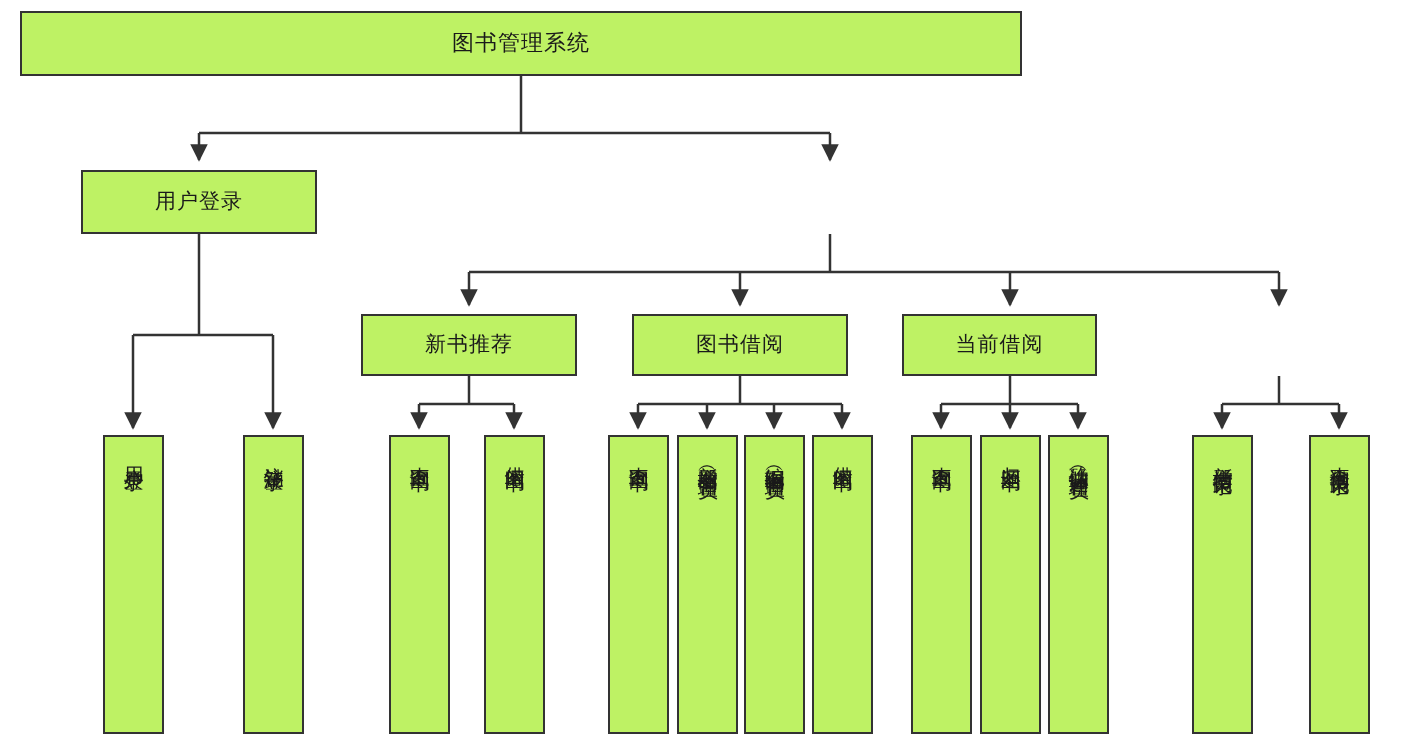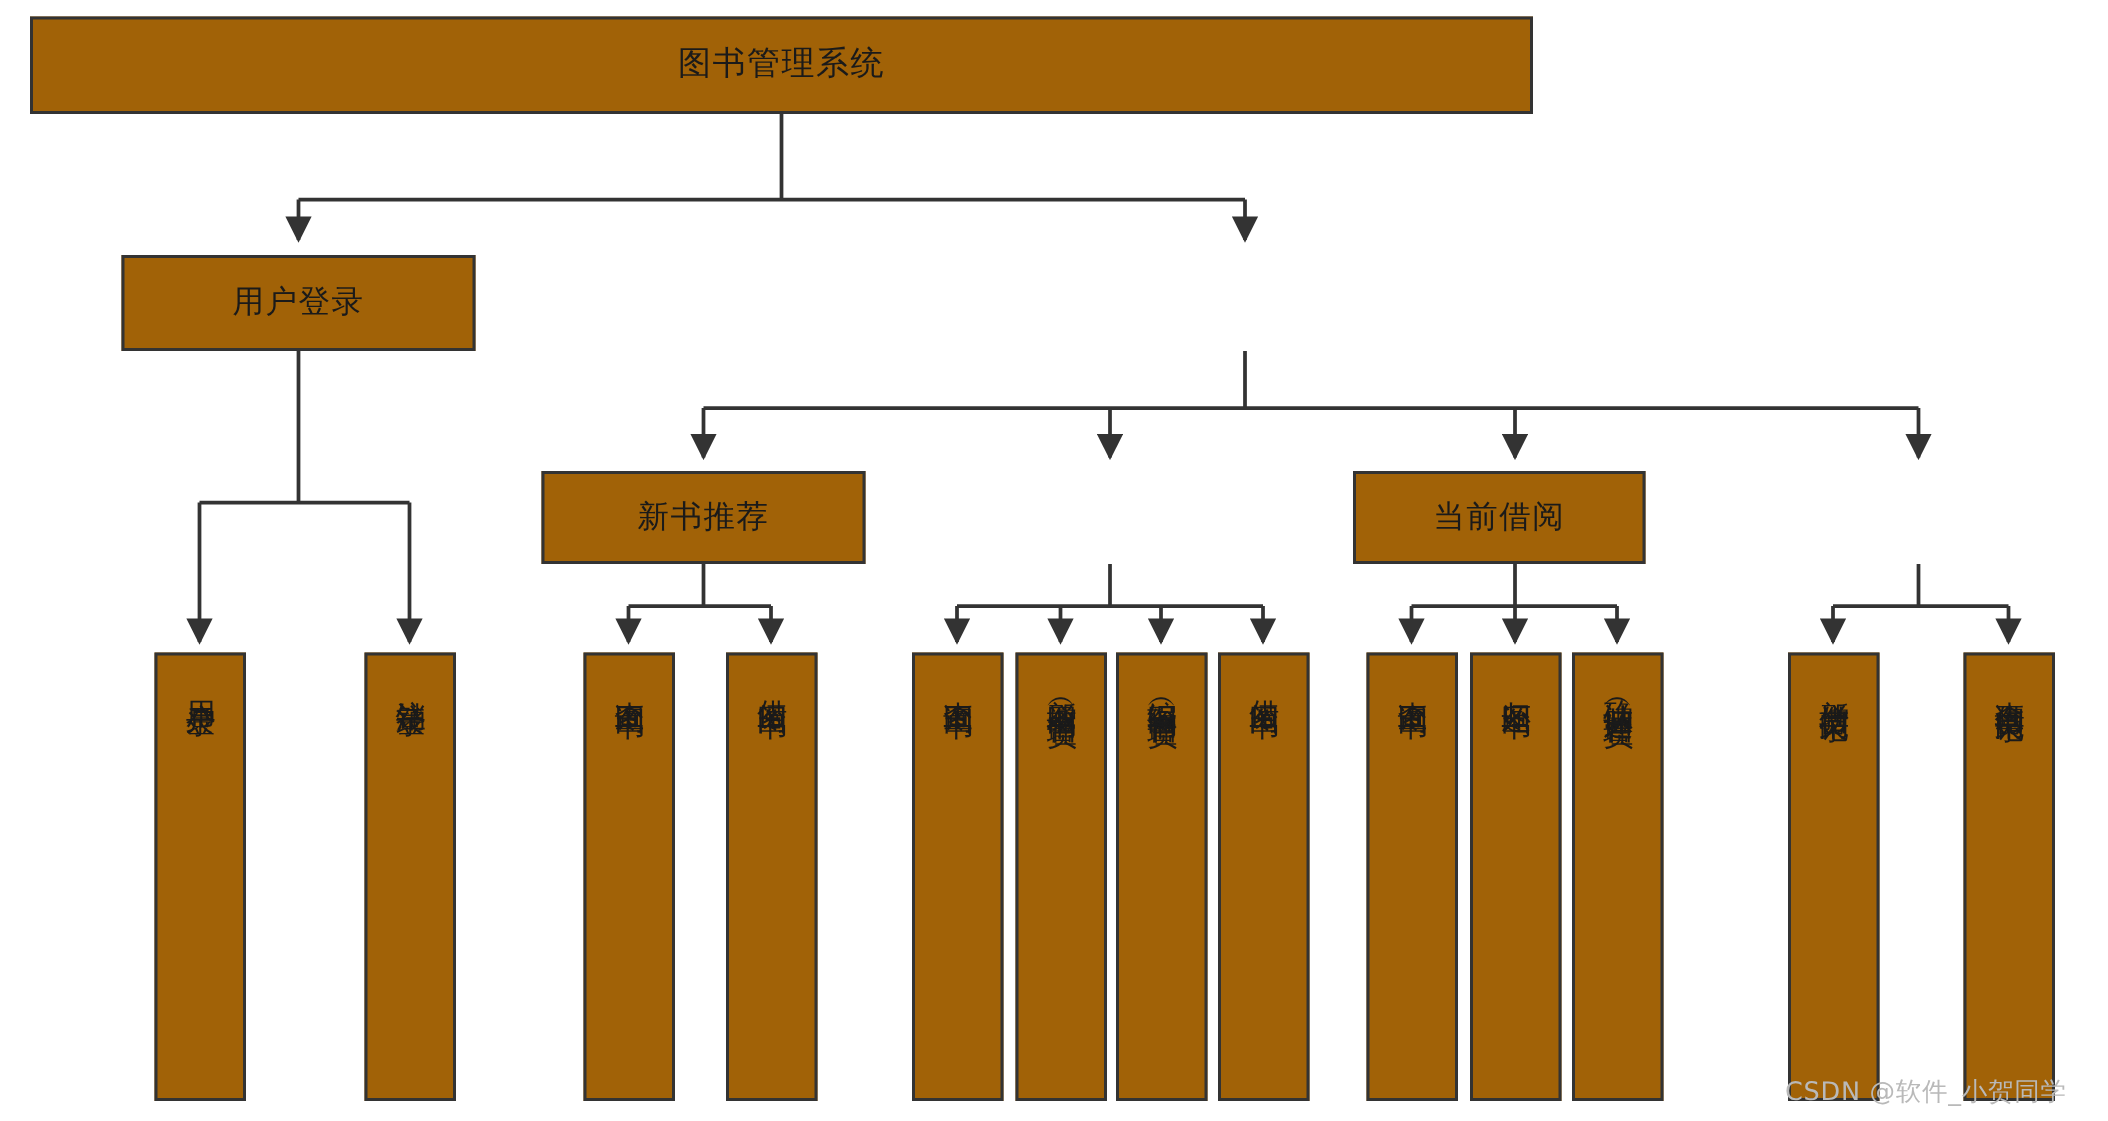--- a/index.html
+++ b/index.html
@@ -23,21 +23,21 @@
     left: 0;
     top: 0;
     width: 1405px;
     height: 747px;
     pointer-events: none;
   }
   .node {
     position: absolute;
     box-sizing: border-box;
     border: 2px solid #333333;
-    background: #a16207;
+    background: #bef264;
     display: flex;
     align-items: center;
     justify-content: center;
     color: #1a1a1a;
   }
   .node.horiz {
     font-size: 21px;
     letter-spacing: 1px;
     line-height: 1.2;
   }
@@ -120,20 +120,21 @@
       <path d="M 1222 404 L 1222 428" marker-end="url(#arrow)"></path>
       <path d="M 1339 404 L 1339 428" marker-end="url(#arrow)"></path>
     </g>
   </svg>
 
   <div class="node horiz root" style="left:20px; top:11px; width:1002px; height:65px;">图书管理系统</div>
 
   <div class="node horiz" style="left:81px; top:170px; width:236px; height:64px;">用户登录</div>
 
   <div class="node horiz" style="left:361px; top:314px; width:216px; height:62px;">新书推荐</div>
+  <div class="node horiz" style="left:632px; top:314px; width:216px; height:62px;">图书借阅</div>
   <div class="node horiz" style="left:902px; top:314px; width:195px; height:62px;">当前借阅</div>
 
   <div class="node vert" style="left:103px; top:435px; width:61px; height:299px;">
     <span class="vlabel">用户登录</span>
   </div>
   <div class="node vert" style="left:243px; top:435px; width:61px; height:299px;">
     <span class="vlabel">注销登录</span>
   </div>
 
   <div class="node vert" style="left:389px; top:435px; width:61px; height:299px;">
@@ -166,15 +167,14 @@
     <span class="vlabel">确认归还（管理员）</span>
   </div>
 
   <div class="node vert" style="left:1192px; top:435px; width:61px; height:299px;">
     <span class="vlabel">新增借阅记录</span>
   </div>
   <div class="node vert" style="left:1309px; top:435px; width:61px; height:299px;">
     <span class="vlabel">查询借阅记录</span>
   </div>
 
-  <div class="watermark" style="left:1190px; top:716px;">CSDN @软件_小贺同学</div>
 
 </div>
 
 </body></html>

